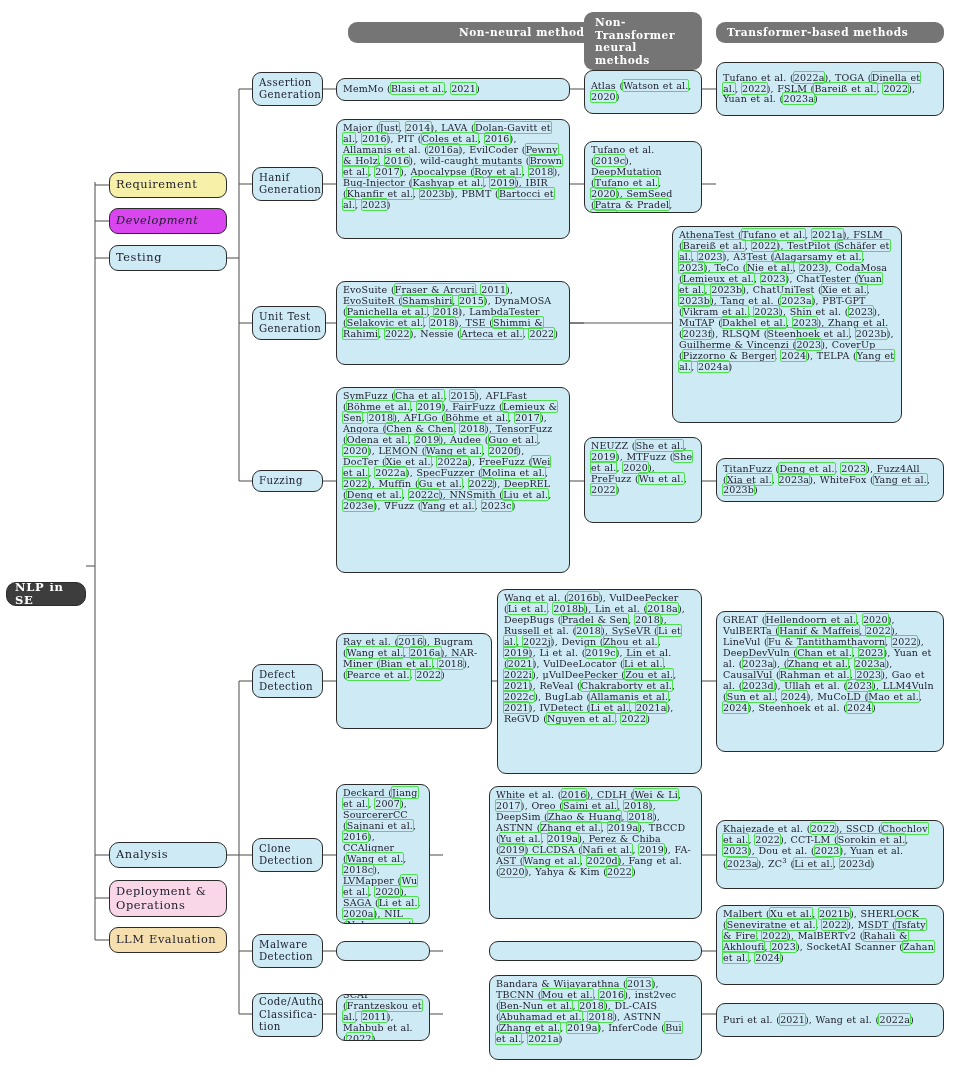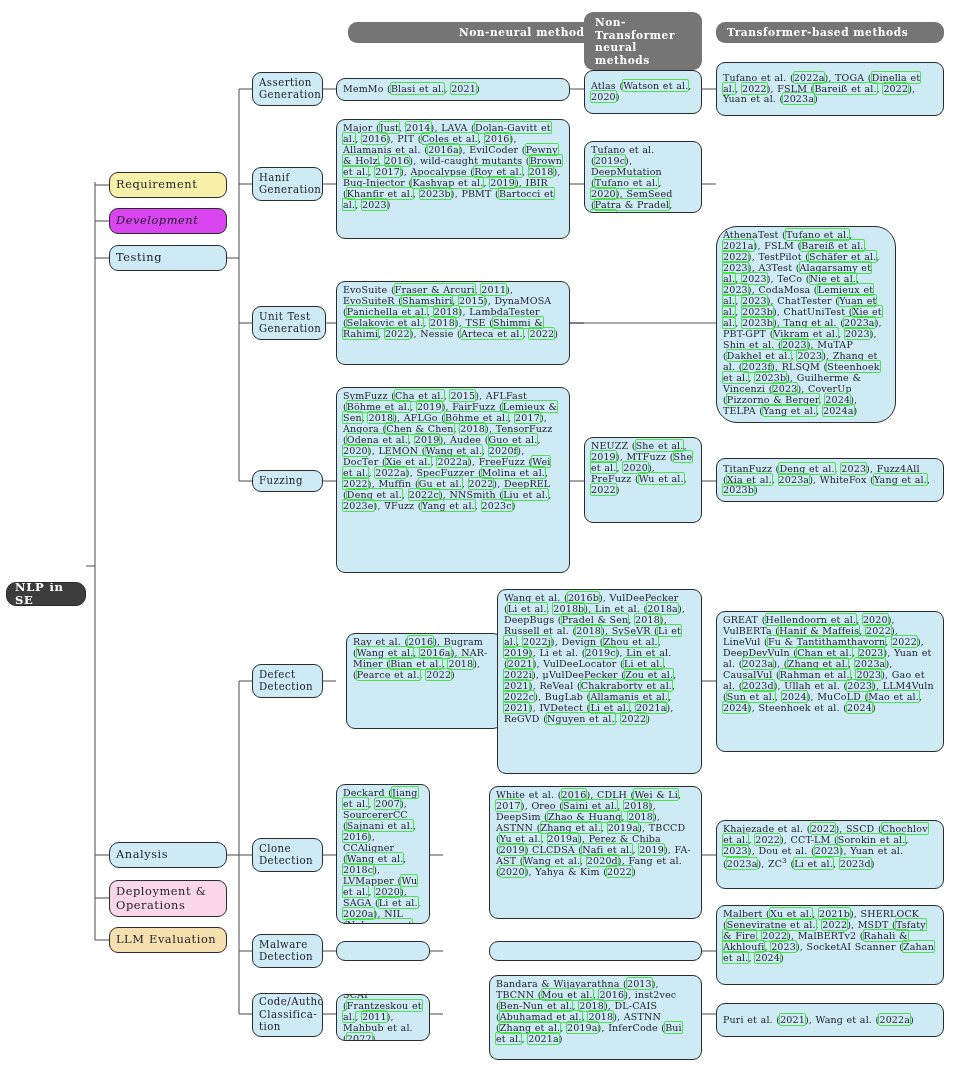--- a/index.html
+++ b/index.html
@@ -222,35 +222,35 @@
   <div class="node leaf" style="left:336px; top:119px; width:234px; height:120px;">
     <span>Major (<span class="cit">Just</span>, <span class="cit">2014</span>), LAVA (<span class="cit">Dolan-Gavitt et al.</span>, <span class="cit">2016</span>), PIT (<span class="cit">Coles et al.</span>, <span class="cit">2016</span>), Allamanis et al. (<span class="cit">2016a</span>), EvilCoder (<span class="cit">Pewny &amp; Holz</span>, <span class="cit">2016</span>), wild-caught mutants (<span class="cit">Brown et al.</span>, <span class="cit">2017</span>), Apocalypse (<span class="cit">Roy et al.</span>, <span class="cit">2018</span>), Bug-Injector (<span class="cit">Kashyap et al.</span>, <span class="cit">2019</span>), IBIR (<span class="cit">Khanfir et al.</span>, <span class="cit">2023b</span>), PBMT (<span class="cit">Bartocci et al.</span>, <span class="cit">2023</span>)</span>
   </div>
   <div class="node leaf" style="left:584px; top:141px; width:118px; height:72px;">
     <span>Tufano et al. (<span class="cit">2019c</span>), DeepMutation (<span class="cit">Tufano et al.</span>, <span class="cit">2020</span>), SemSeed (<span class="cit">Patra &amp; Pradel</span>, <span class="cit">2021</span>)</span>
   </div>
 
   <div class="node leaf" style="left:336px; top:281px; width:234px; height:84px;">
     <span>EvoSuite (<span class="cit">Fraser &amp; Arcuri</span>, <span class="cit">2011</span>), EvoSuiteR (<span class="cit">Shamshiri</span>, <span class="cit">2015</span>), DynaMOSA (<span class="cit">Panichella et al.</span>, <span class="cit">2018</span>), LambdaTester (<span class="cit">Selakovic et al.</span>, <span class="cit">2018</span>), TSE (<span class="cit">Shimmi &amp; Rahimi</span>, <span class="cit">2022</span>), Nessie (<span class="cit">Arteca et al.</span>, <span class="cit">2022</span>)</span>
   </div>
-  <div class="node leaf" style="left:716px; top:226px; width:180px; height:197px;border-radius:21px;">
+  <div class="node leaf" style="left:672px; top:226px; width:230px; height:197px;">
     <span>AthenaTest (<span class="cit">Tufano et al.</span>, <span class="cit">2021a</span>), FSLM (<span class="cit">Bareiß et al.</span>, <span class="cit">2022</span>), TestPilot (<span class="cit">Schäfer et al.</span>, <span class="cit">2023</span>), A3Test (<span class="cit">Alagarsamy et al.</span>, <span class="cit">2023</span>), TeCo (<span class="cit">Nie et al.</span>, <span class="cit">2023</span>), CodaMosa (<span class="cit">Lemieux et al.</span>, <span class="cit">2023</span>), ChatTester (<span class="cit">Yuan et al.</span>, <span class="cit">2023b</span>), ChatUniTest (<span class="cit">Xie et al.</span>, <span class="cit">2023b</span>), Tang et al. (<span class="cit">2023a</span>), PBT-GPT (<span class="cit">Vikram et al.</span>, <span class="cit">2023</span>), Shin et al. (<span class="cit">2023</span>), MuTAP (<span class="cit">Dakhel et al.</span>, <span class="cit">2023</span>), Zhang et al. (<span class="cit">2023f</span>), RLSQM (<span class="cit">Steenhoek et al.</span>, <span class="cit">2023b</span>), Guilherme &amp; Vincenzi (<span class="cit">2023</span>), CoverUp (<span class="cit">Pizzorno &amp; Berger</span>, <span class="cit">2024</span>), TELPA (<span class="cit">Yang et al.</span>, <span class="cit">2024a</span>)</span>
   </div>
 
   <div class="node leaf" style="left:336px; top:387px; width:234px; height:186px;">
     <span>SymFuzz (<span class="cit">Cha et al.</span>, <span class="cit">2015</span>), AFLFast (<span class="cit">Böhme et al.</span>, <span class="cit">2019</span>), FairFuzz (<span class="cit">Lemieux &amp; Sen</span>, <span class="cit">2018</span>), AFLGo (<span class="cit">Böhme et al.</span>, <span class="cit">2017</span>), Angora (<span class="cit">Chen &amp; Chen</span>, <span class="cit">2018</span>), TensorFuzz (<span class="cit">Odena et al.</span>, <span class="cit">2019</span>), Audee (<span class="cit">Guo et al.</span>, <span class="cit">2020</span>), LEMON (<span class="cit">Wang et al.</span>, <span class="cit">2020f</span>), DocTer (<span class="cit">Xie et al.</span>, <span class="cit">2022a</span>), FreeFuzz (<span class="cit">Wei et al.</span>, <span class="cit">2022a</span>), SpecFuzzer (<span class="cit">Molina et al.</span>, <span class="cit">2022</span>), Muffin (<span class="cit">Gu et al.</span>, <span class="cit">2022</span>), DeepREL (<span class="cit">Deng et al.</span>, <span class="cit">2022c</span>), NNSmith (<span class="cit">Liu et al.</span>, <span class="cit">2023e</span>), ∇Fuzz (<span class="cit">Yang et al.</span>, <span class="cit">2023c</span>)</span>
   </div>
   <div class="node leaf" style="left:584px; top:437px; width:118px; height:86px;">
     <span>NEUZZ (<span class="cit">She et al.</span>, <span class="cit">2019</span>), MTFuzz (<span class="cit">She et al.</span>, <span class="cit">2020</span>), PreFuzz (<span class="cit">Wu et al.</span>, <span class="cit">2022</span>)</span>
   </div>
   <div class="node leaf" style="left:716px; top:458px; width:228px; height:44px; display:flex; align-items:center;">
     <span>TitanFuzz (<span class="cit">Deng et al.</span>, <span class="cit">2023</span>), Fuzz4All (<span class="cit">Xia et al.</span>, <span class="cit">2023a</span>), WhiteFox (<span class="cit">Yang et al.</span>, <span class="cit">2023b</span>)</span>
   </div>
 
-  <div class="node leaf" style="left:336px; top:633px; width:156px; height:96px;margin-left:10px;">
+  <div class="node leaf" style="left:336px; top:633px; width:156px; height:96px;">
     <span>Ray et al. (<span class="cit">2016</span>), Bugram (<span class="cit">Wang et al.</span>, <span class="cit">2016a</span>), NAR-Miner (<span class="cit">Bian et al.</span>, <span class="cit">2018</span>), (<span class="cit">Pearce et al.</span>, <span class="cit">2022</span>)</span>
   </div>
   <div class="node leaf" style="left:497px; top:589px; width:205px; height:185px;">
     <span>Wang et al. (<span class="cit">2016b</span>), VulDeePecker (<span class="cit">Li et al.</span>, <span class="cit">2018b</span>), Lin et al. (<span class="cit">2018a</span>), DeepBugs (<span class="cit">Pradel &amp; Sen</span>, <span class="cit">2018</span>), Russell et al. (<span class="cit">2018</span>), SySeVR (<span class="cit">Li et al.</span>, <span class="cit">2022j</span>), Devign (<span class="cit">Zhou et al.</span>, <span class="cit">2019</span>), Li et al. (<span class="cit">2019c</span>), Lin et al. (<span class="cit">2021</span>), VulDeeLocator (<span class="cit">Li et al.</span>, <span class="cit">2022i</span>), μVulDeePecker (<span class="cit">Zou et al.</span>, <span class="cit">2021</span>), ReVeal (<span class="cit">Chakraborty et al.</span>, <span class="cit">2022c</span>), BugLab (<span class="cit">Allamanis et al.</span>, <span class="cit">2021</span>), IVDetect (<span class="cit">Li et al.</span>, <span class="cit">2021a</span>), ReGVD (<span class="cit">Nguyen et al.</span>, <span class="cit">2022</span>)</span>
   </div>
   <div class="node leaf" style="left:716px; top:611px; width:228px; height:141px;">
     <span>GREAT (<span class="cit">Hellendoorn et al.</span>, <span class="cit">2020</span>), VulBERTa (<span class="cit">Hanif &amp; Maffeis</span>, <span class="cit">2022</span>), LineVul (<span class="cit">Fu &amp; Tantithamthavorn</span>, <span class="cit">2022</span>), DeepDevVuln (<span class="cit">Chan et al.</span>, <span class="cit">2023</span>), Yuan et al. (<span class="cit">2023a</span>), (<span class="cit">Zhang et al.</span>, <span class="cit">2023a</span>), CausalVul (<span class="cit">Rahman et al.</span>, <span class="cit">2023</span>), Gao et al. (<span class="cit">2023d</span>), Ullah et al. (<span class="cit">2023</span>), LLM4Vuln (<span class="cit">Sun et al.</span>, <span class="cit">2024</span>), MuCoLD (<span class="cit">Mao et al.</span>, <span class="cit">2024</span>), Steenhoek et al. (<span class="cit">2024</span>)</span>
   </div>
 
   <div class="node leaf" style="left:336px; top:784px; width:94px; height:140px;">

